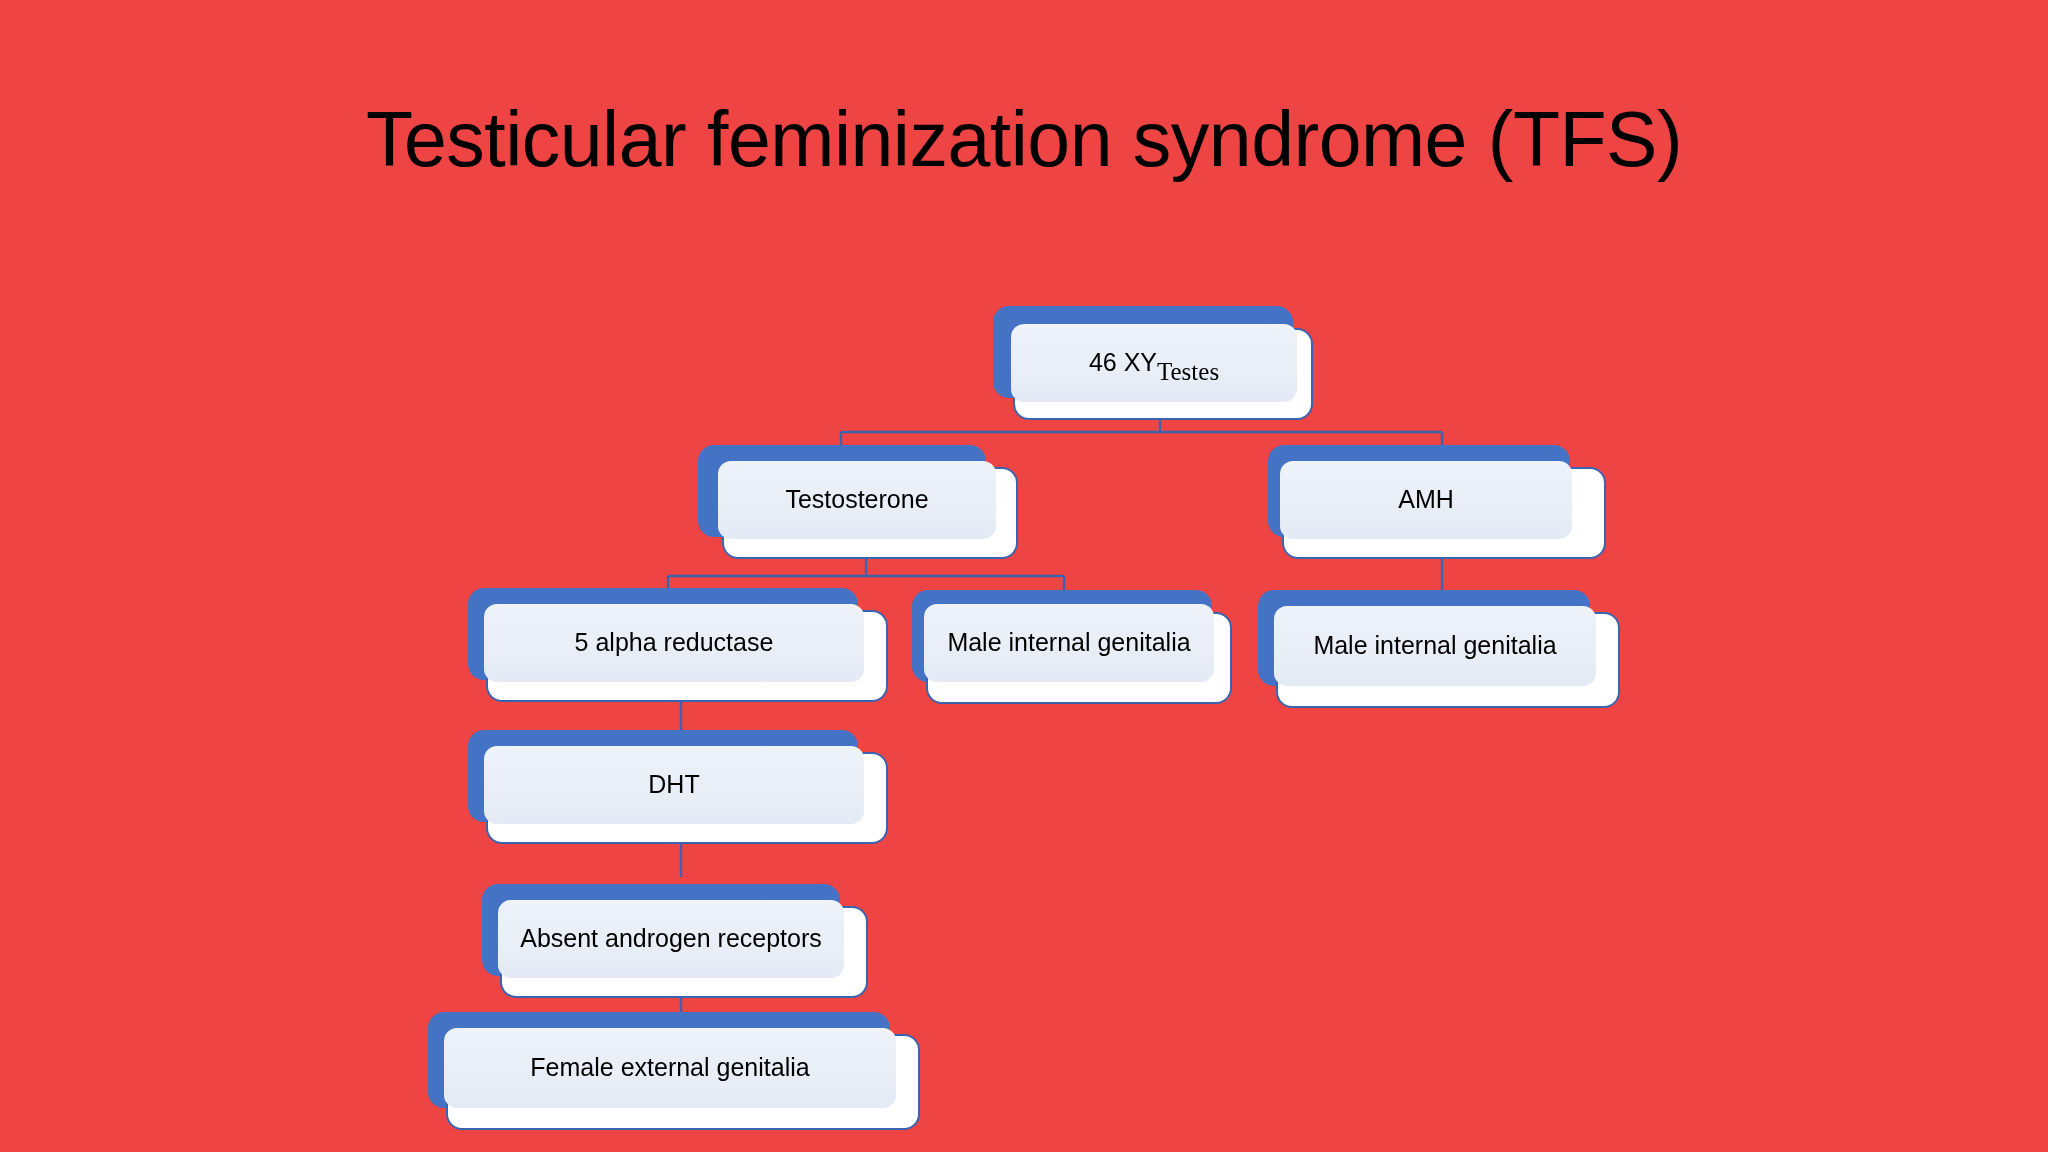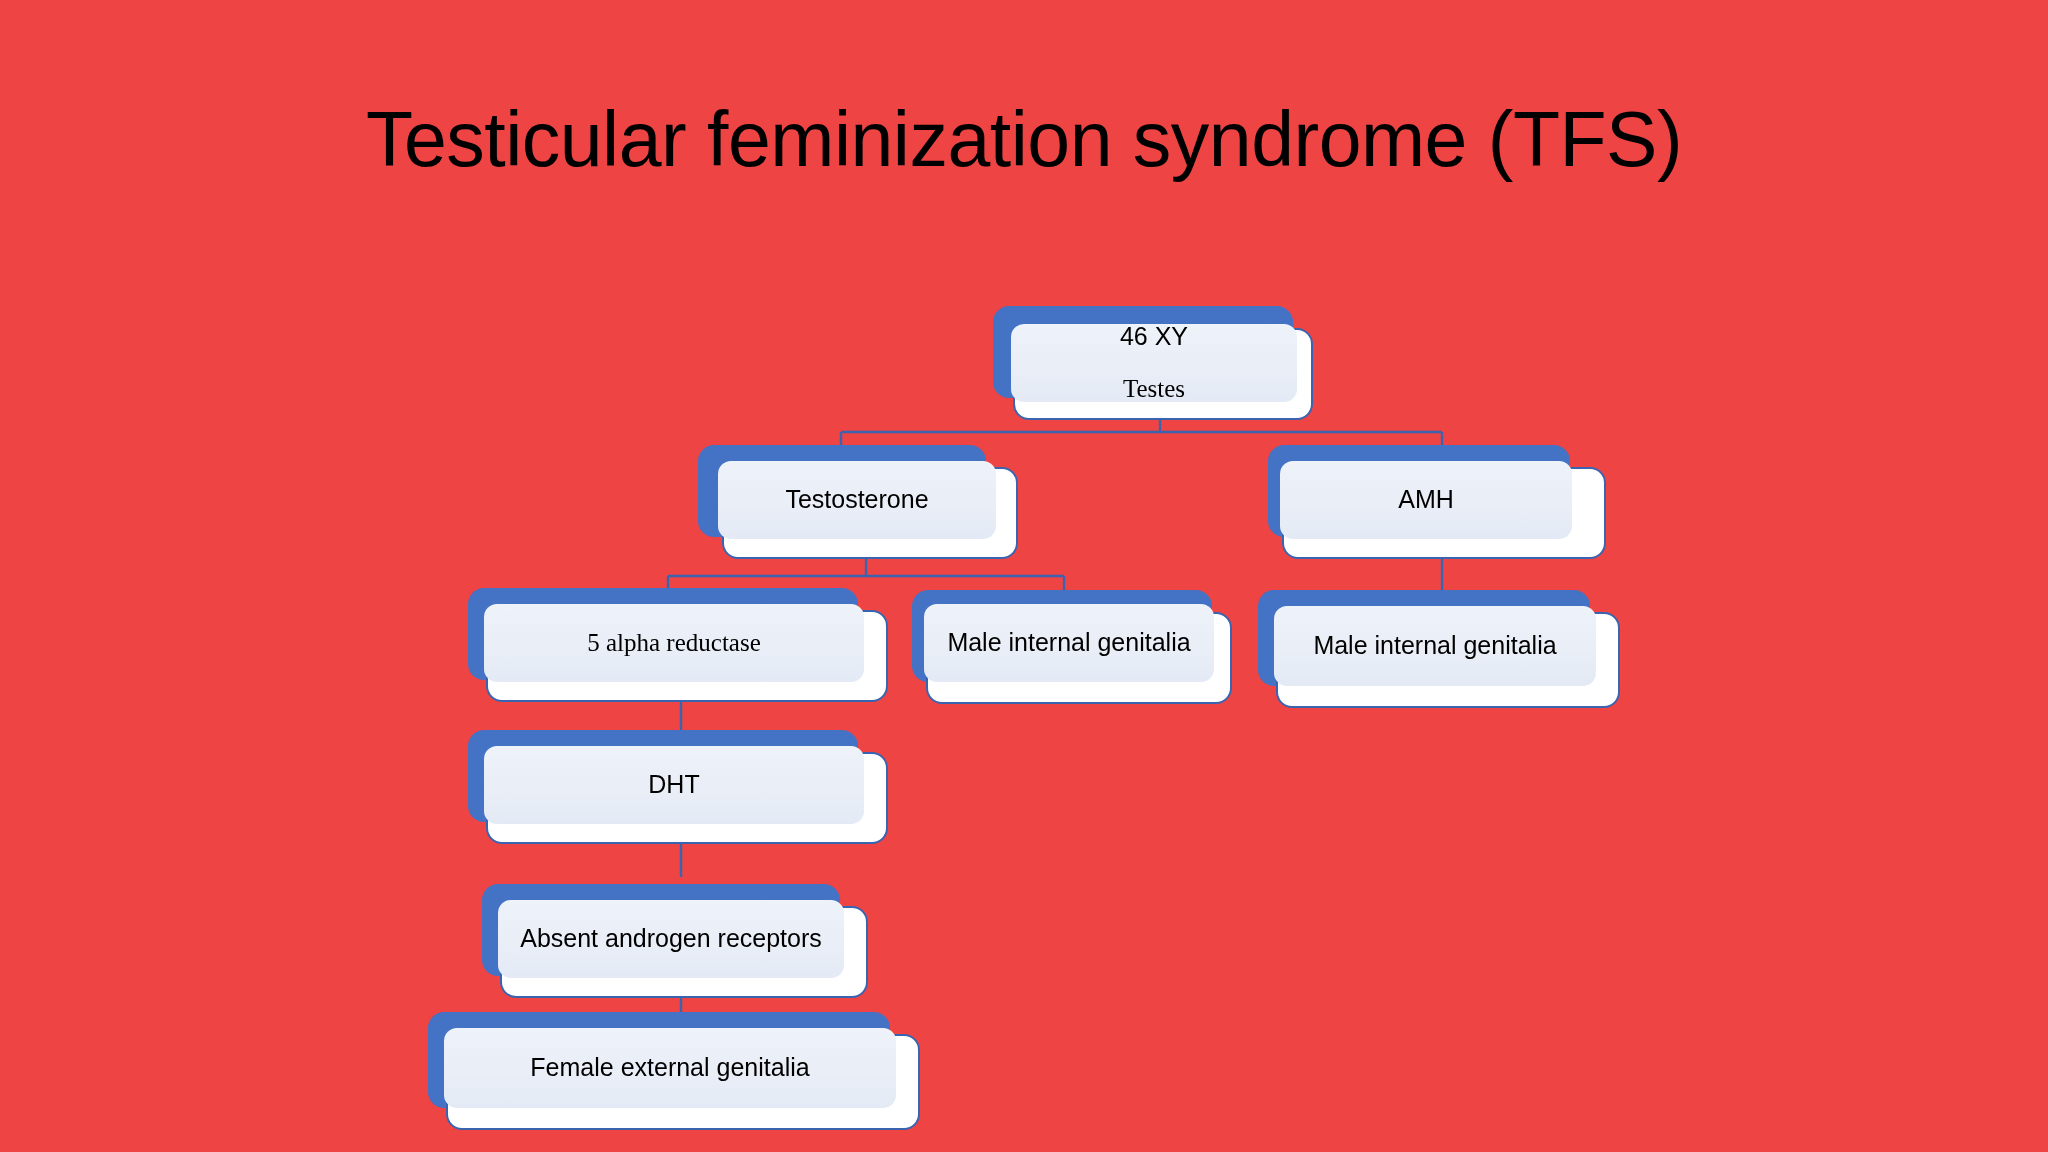--- a/index.html
+++ b/index.html
@@ -64,21 +64,20 @@
     background: #ffffff;
     border: 2px solid #3A64B0;
     box-sizing: border-box;
   }
   .node .face-rect {
     position: absolute;
     border-radius: 13px;
     background: linear-gradient(180deg, #eef2f9 0%, #e9eef7 55%, #e4eaf5 100%);
     box-sizing: border-box;
     display: flex;
-    flex-direction: column;
     align-items: center;
     justify-content: center;
   }
   .node .label {
     color: #000000;
     font-size: 25px;
     font-weight: 400;
     line-height: 1.35;
     text-align: center;
     white-space: nowrap;
@@ -139,21 +138,21 @@
     <div class="shadow-rect" style="width:302px; height:92px;"></div>
     <div class="outline-rect" style="left:14px; top:22px; width:324px; height:92px;"></div>
     <div class="face-rect" style="left:12px; top:16px; width:292px; height:78px;">
       <div class="label">AMH</div>
     </div>
   </div>
 
   <div class="node" style="left:468px; top:588px; width:420px; height:114px;">
     <div class="shadow-rect" style="width:390px; height:92px;"></div>
     <div class="outline-rect" style="left:18px; top:22px; width:402px; height:92px;"></div>
-    <div class="face-rect" style="left:16px; top:16px; width:380px; height:78px;font-family:Liberation Serif, serif;">
+    <div class="face-rect" style="left:16px; top:16px; width:380px; height:78px;">
       <div class="label">5 alpha reductase</div>
     </div>
   </div>
 
   <div class="node" style="left:912px; top:590px; width:320px; height:114px;">
     <div class="shadow-rect" style="width:300px; height:92px;"></div>
     <div class="outline-rect" style="left:14px; top:22px; width:306px; height:92px;"></div>
     <div class="face-rect" style="left:12px; top:14px; width:290px; height:78px;">
       <div class="label">Male internal genitalia</div>
     </div>

